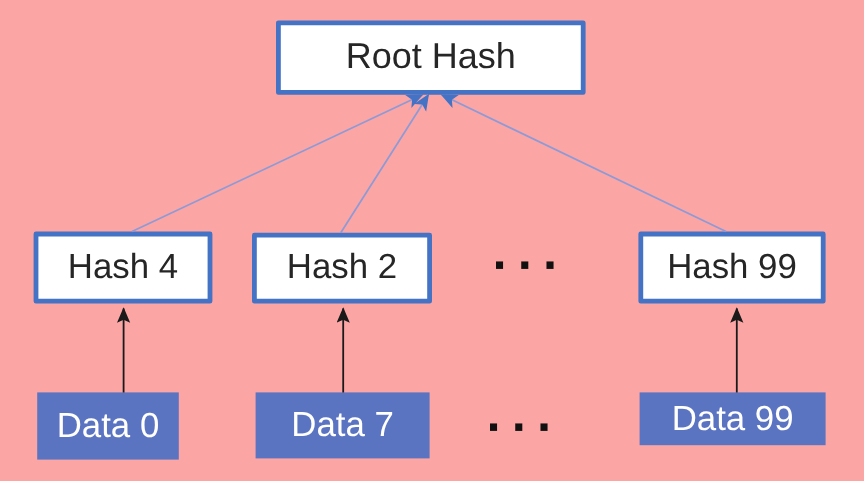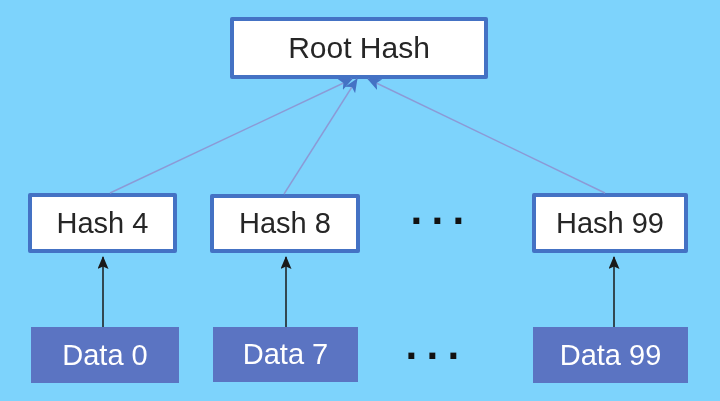--- a/index.html
+++ b/index.html
@@ -4,21 +4,21 @@
 <style>
   html, body {
     margin: 0;
     padding: 0;
     background: #ffffff;
   }
   .canvas {
     position: relative;
     width: 720px;
     height: 401px;
-    background: #7dd3fc;
+    background: #fca5a5;
     font-family: "Liberation Sans", sans-serif;
     overflow: hidden;
   }
   .connector-layer {
     position: absolute;
     left: 0;
     top: 0;
     width: 720px;
     height: 401px;
     pointer-events: none;
@@ -46,23 +46,23 @@
   }
   .hash-0 { left: 28px;  top: 193px; width: 149px; height: 60px; }
   .hash-1 { left: 210px; top: 194px; width: 150px; height: 59px; }
   .hash-99{ left: 532px; top: 193px; width: 156px; height: 60px; }
   .data-node {
     background: #5B74C2;
     color: #ffffff;
     font-size: 29px;
     border: none;
   }
-  .data-0 { left: 31px;  top: 327px; width: 148px; height: 56px; }
+  .data-0 { left: 31px;  top: 327px; width: 118px; height: 56px; }
   .data-1 { left: 213px; top: 327px; width: 145px; height: 55px; }
-  .data-99{ left: 533px; top: 327px; width: 155px; height: 56px; }
+  .data-99{ left: 533px; top: 327px; width: 155px; height: 44px; }
   .ellipsis {
     position: absolute;
     z-index: 2;
     color: #111111;
     font-size: 42px;
     font-weight: 700;
     letter-spacing: 7px;
     line-height: 1;
     display: flex;
     align-items: center;
@@ -94,21 +94,21 @@
   </svg>
 
   <div class="node hash-node root-node">
     <span>Root Hash</span>
   </div>
 
   <div class="node hash-node hash-0">
     <span>Hash 4</span>
   </div>
   <div class="node hash-node hash-1">
-    <span>Hash 8</span>
+    <span>Hash 2</span>
   </div>
   <div class="ellipsis ellipsis-hash">
     <span>···</span>
   </div>
   <div class="node hash-node hash-99">
     <span>Hash 99</span>
   </div>
 
   <div class="node data-node data-0">
     <span>Data 0</span>

